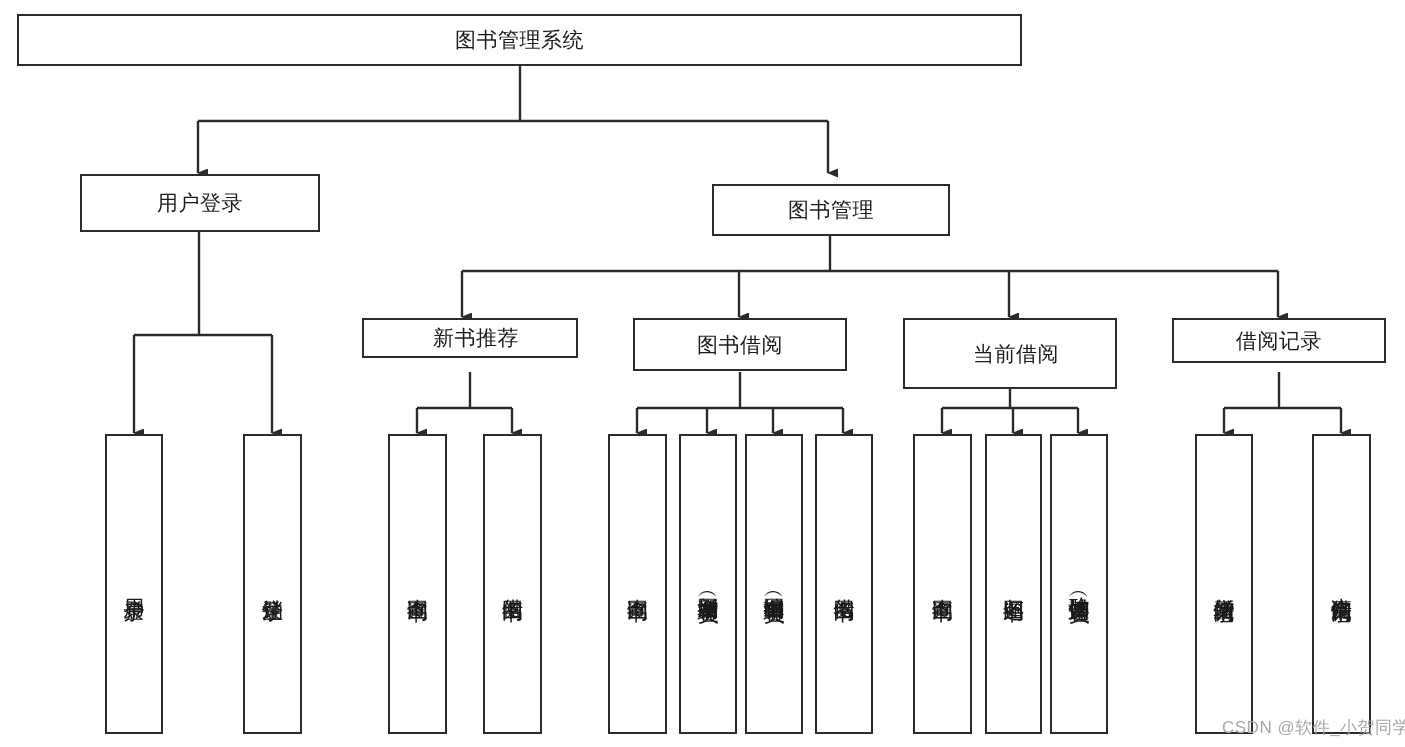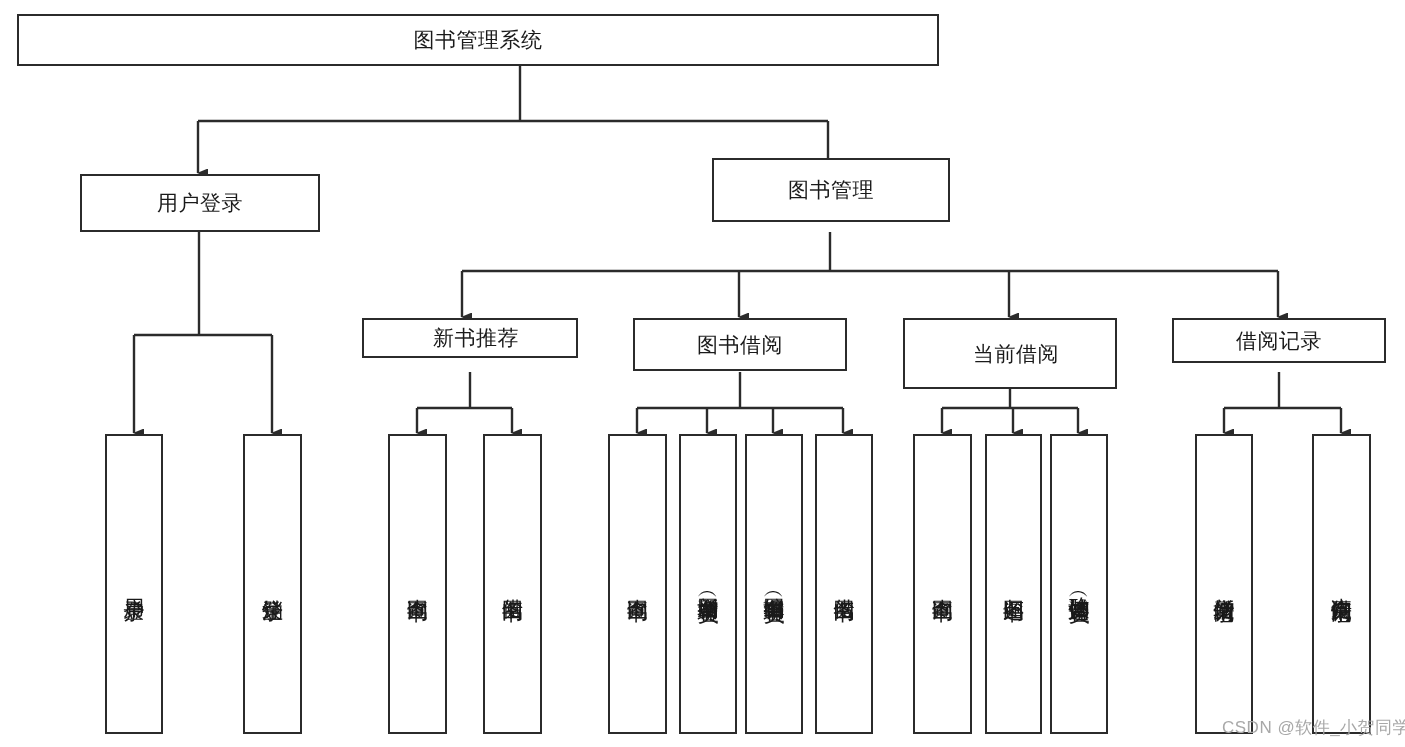--- a/index.html
+++ b/index.html
@@ -107,27 +107,27 @@
         <line x1="1013" y1="408" x2="1013" y2="433" marker-end="url(#arrowhead)"></line>
         <line x1="1078" y1="408" x2="1078" y2="433" marker-end="url(#arrowhead)"></line>
         <line x1="1279" y1="372" x2="1279" y2="408"></line>
         <line x1="1224" y1="408" x2="1341" y2="408"></line>
         <line x1="1224" y1="408" x2="1224" y2="433" marker-end="url(#arrowhead)"></line>
         <line x1="1341" y1="408" x2="1341" y2="433" marker-end="url(#arrowhead)"></line>
       </g>
   </svg>
 
   <div id="node-layer">
-      <div class="node horiz" style="left: 17px; top: 14px; width: 922px; height: 52px;">
+      <div class="node horiz" style="left: 17px; top: 14px; width: 1005px; height: 52px;">
         <span class="label">图书管理系统</span>
       </div>
       <div class="node horiz" style="left: 80px; top: 174px; width: 240px; height: 58px;">
         <span class="label">用户登录</span>
       </div>
-      <div class="node horiz" style="left: 712px; top: 158px; width: 238px; height: 64px;">
+      <div class="node horiz" style="left: 712px; top: 184px; width: 238px; height: 52px;">
         <span class="label">图书管理</span>
       </div>
       <div class="node horiz" style="left: 362px; top: 318px; width: 216px; height: 40px; padding-left: 12px;">
         <span class="label">新书推荐</span>
       </div>
       <div class="node horiz" style="left: 633px; top: 318px; width: 214px; height: 53px;">
         <span class="label">图书借阅</span>
       </div>
       <div class="node horiz" style="left: 903px; top: 318px; width: 214px; height: 71px; padding-left: 12px;">
         <span class="label">当前借阅</span>

